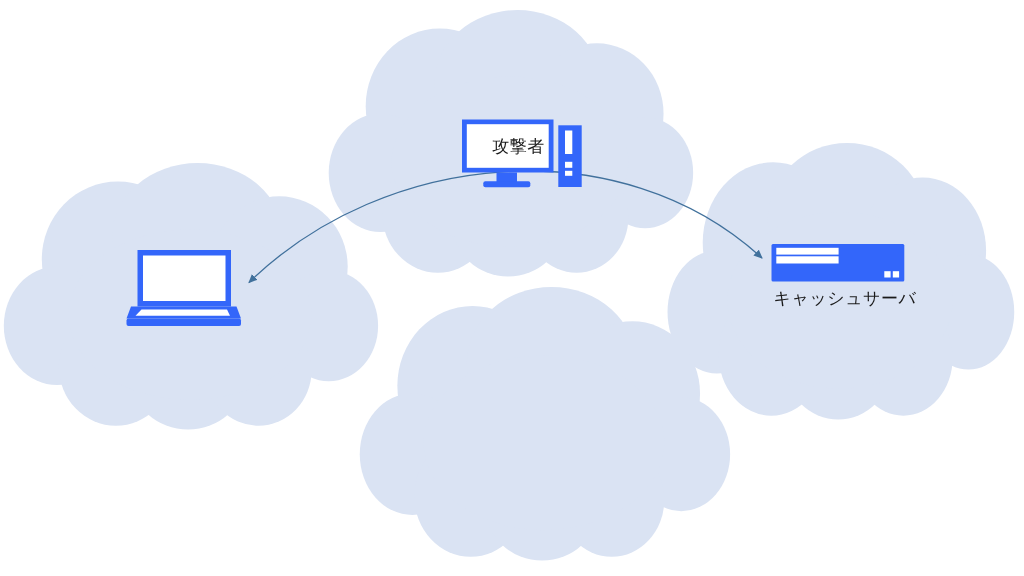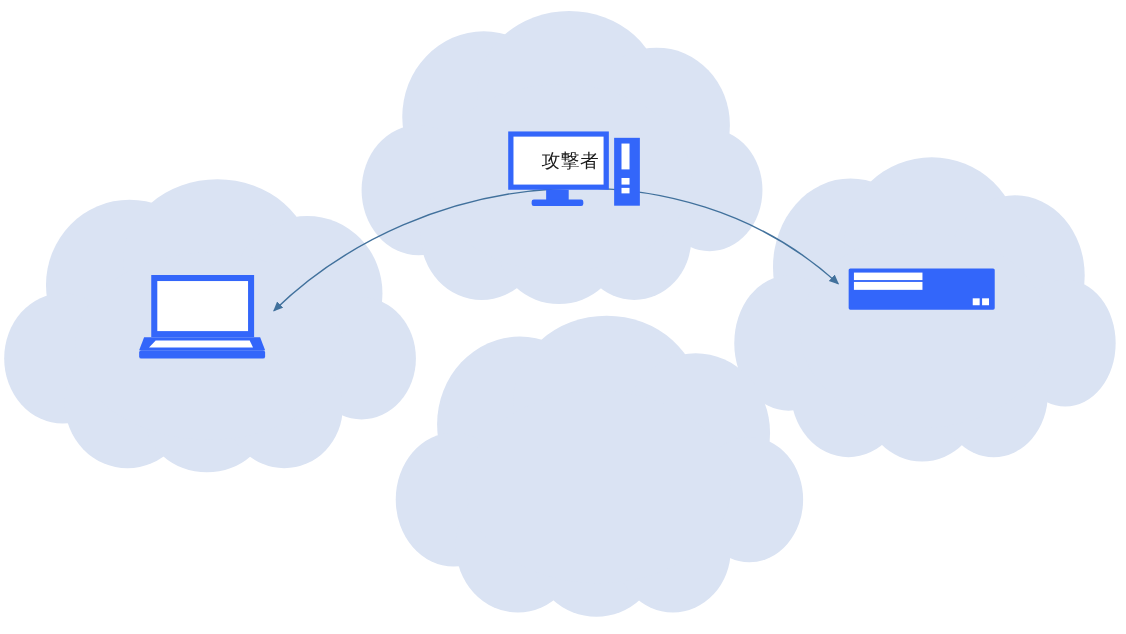--- a/index.html
+++ b/index.html
@@ -88,14 +88,15 @@
     <g>
       <rect class="device-fill" x="771.5" y="244" width="132.8" height="37.5" rx="1.5"></rect>
       <rect class="white-fill" x="776.3" y="247.8" width="62.3" height="6.8"></rect>
       <rect class="white-fill" x="776.3" y="256.3" width="62.3" height="7.2"></rect>
       <rect class="white-fill" x="884.3" y="271.2" width="6.3" height="6.3"></rect>
       <rect class="white-fill" x="892.8" y="271.2" width="6.3" height="6.3"></rect>
     </g>
   </svg>
 
   <div class="node-label label-attacker">攻撃者</div>
+  <div class="node-label label-cache">キャッシュサーバ</div>
 
 </div>
 
 </body></html>

